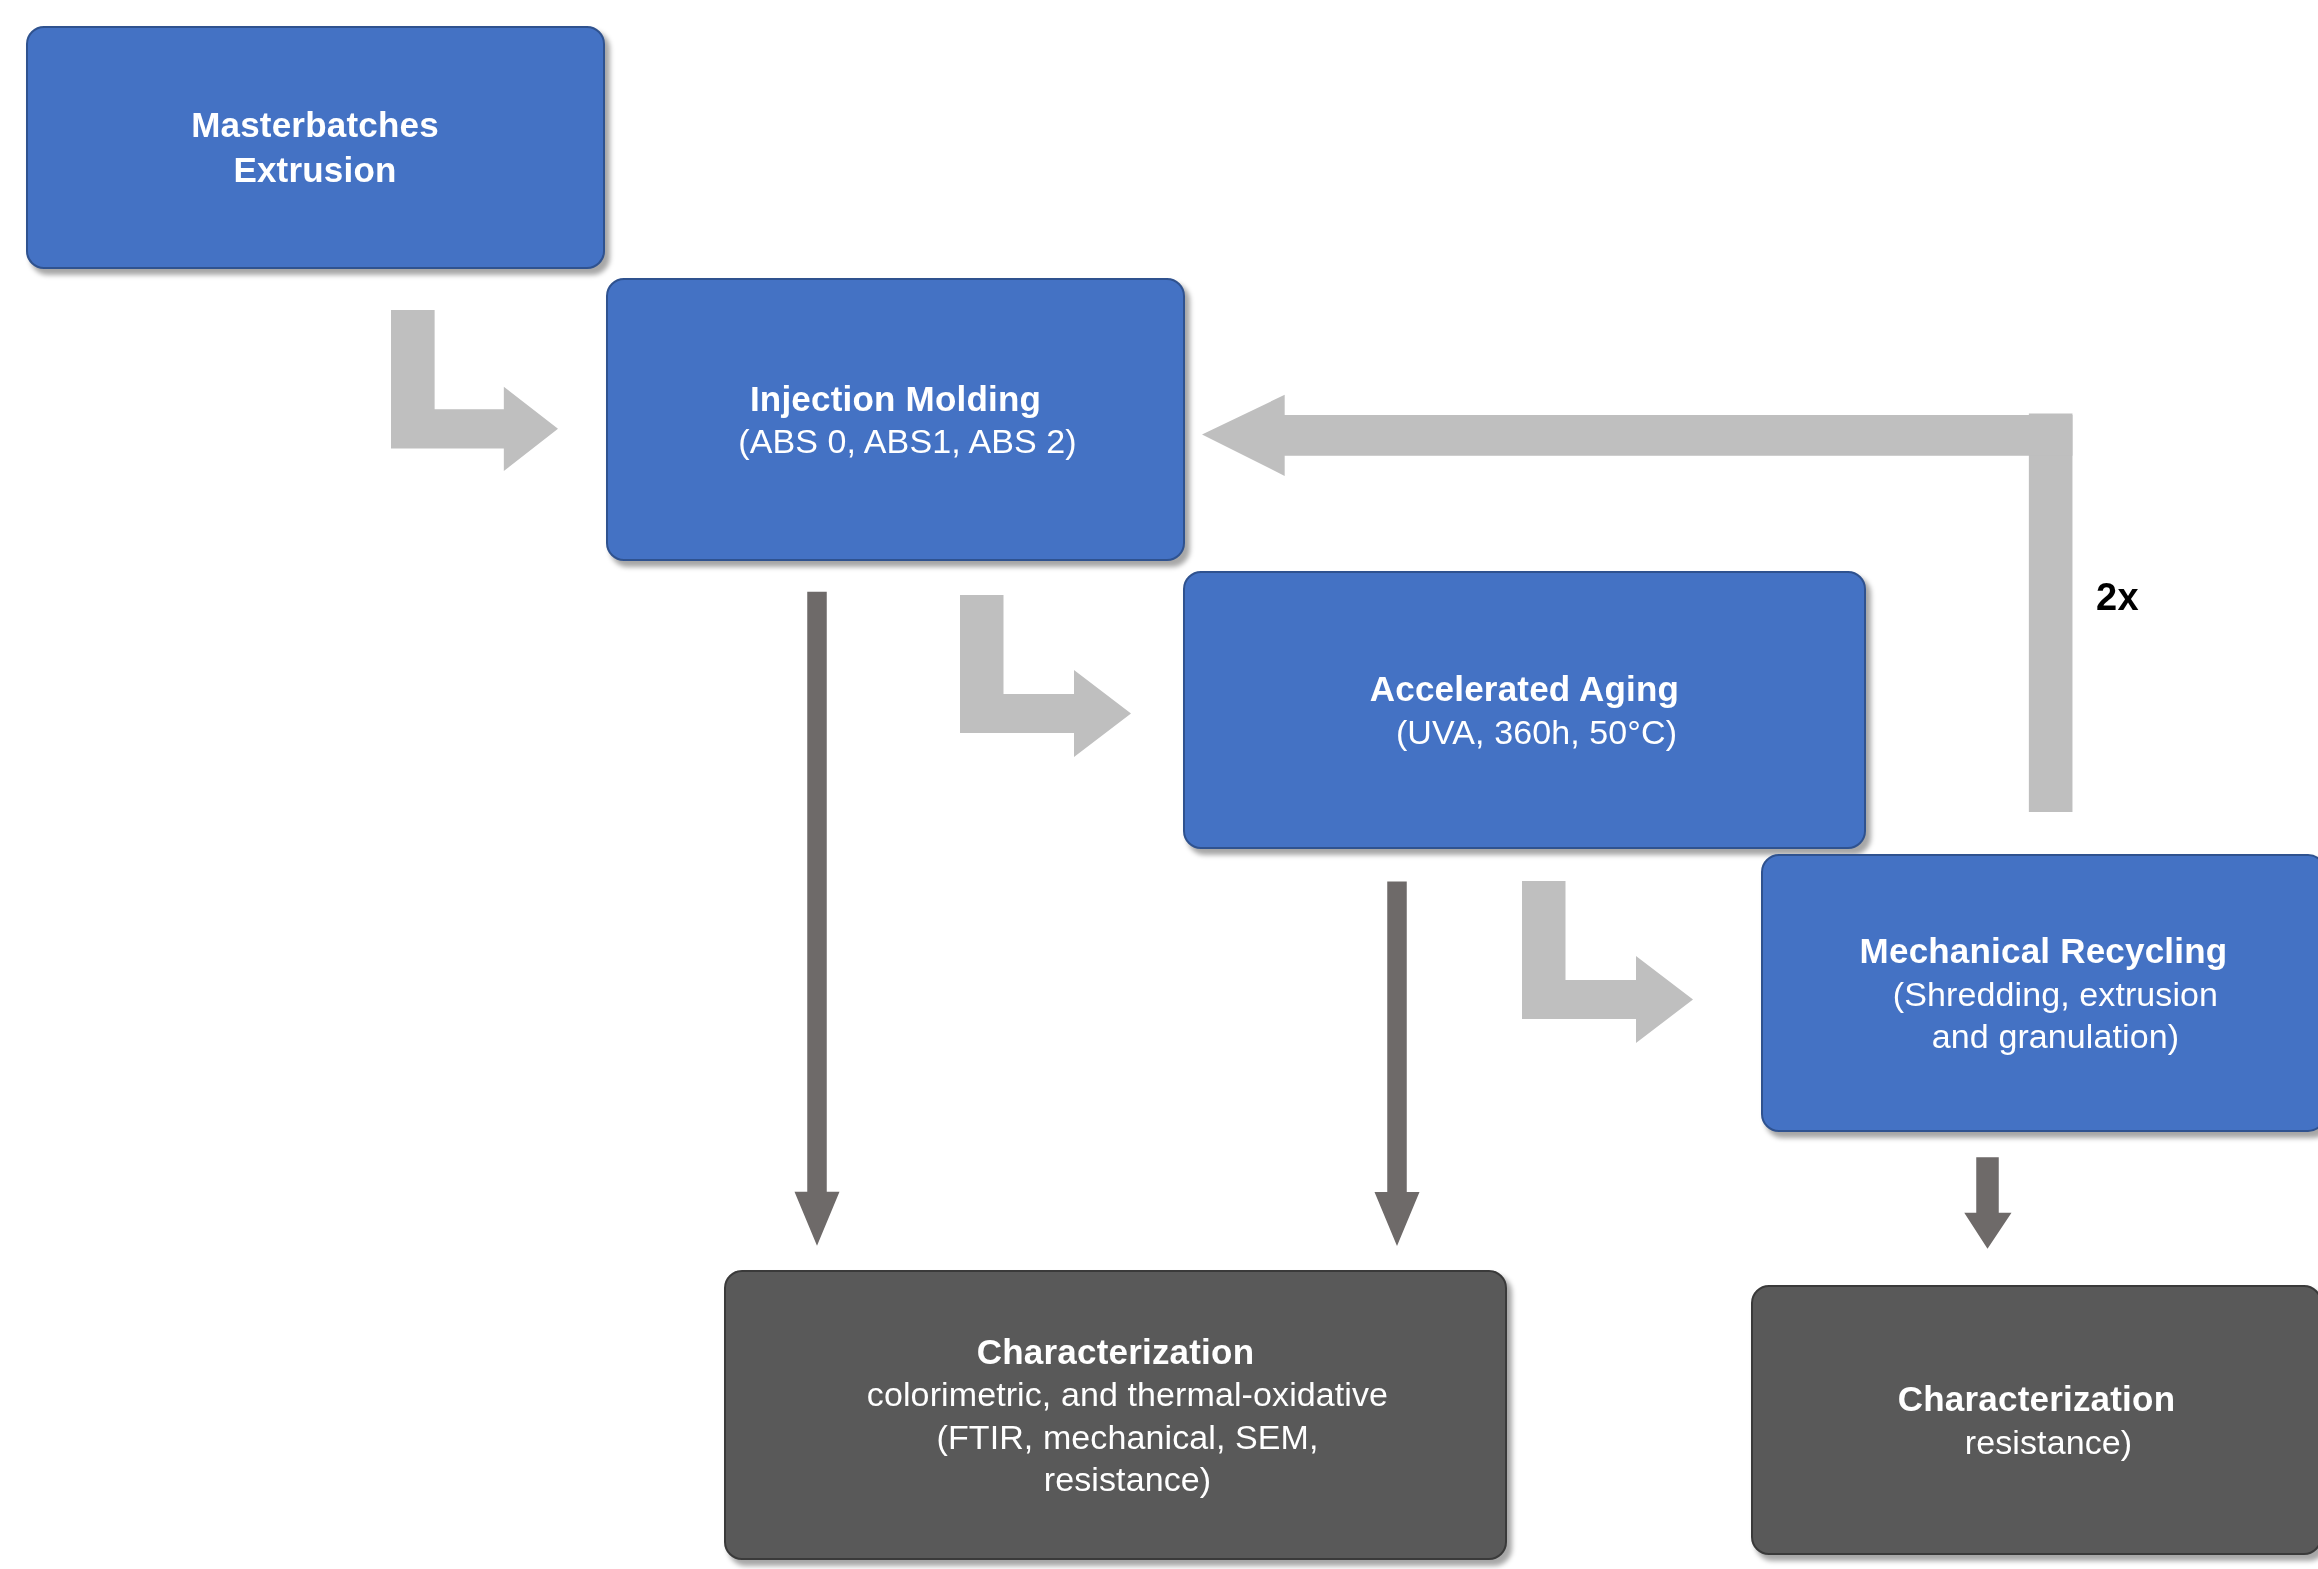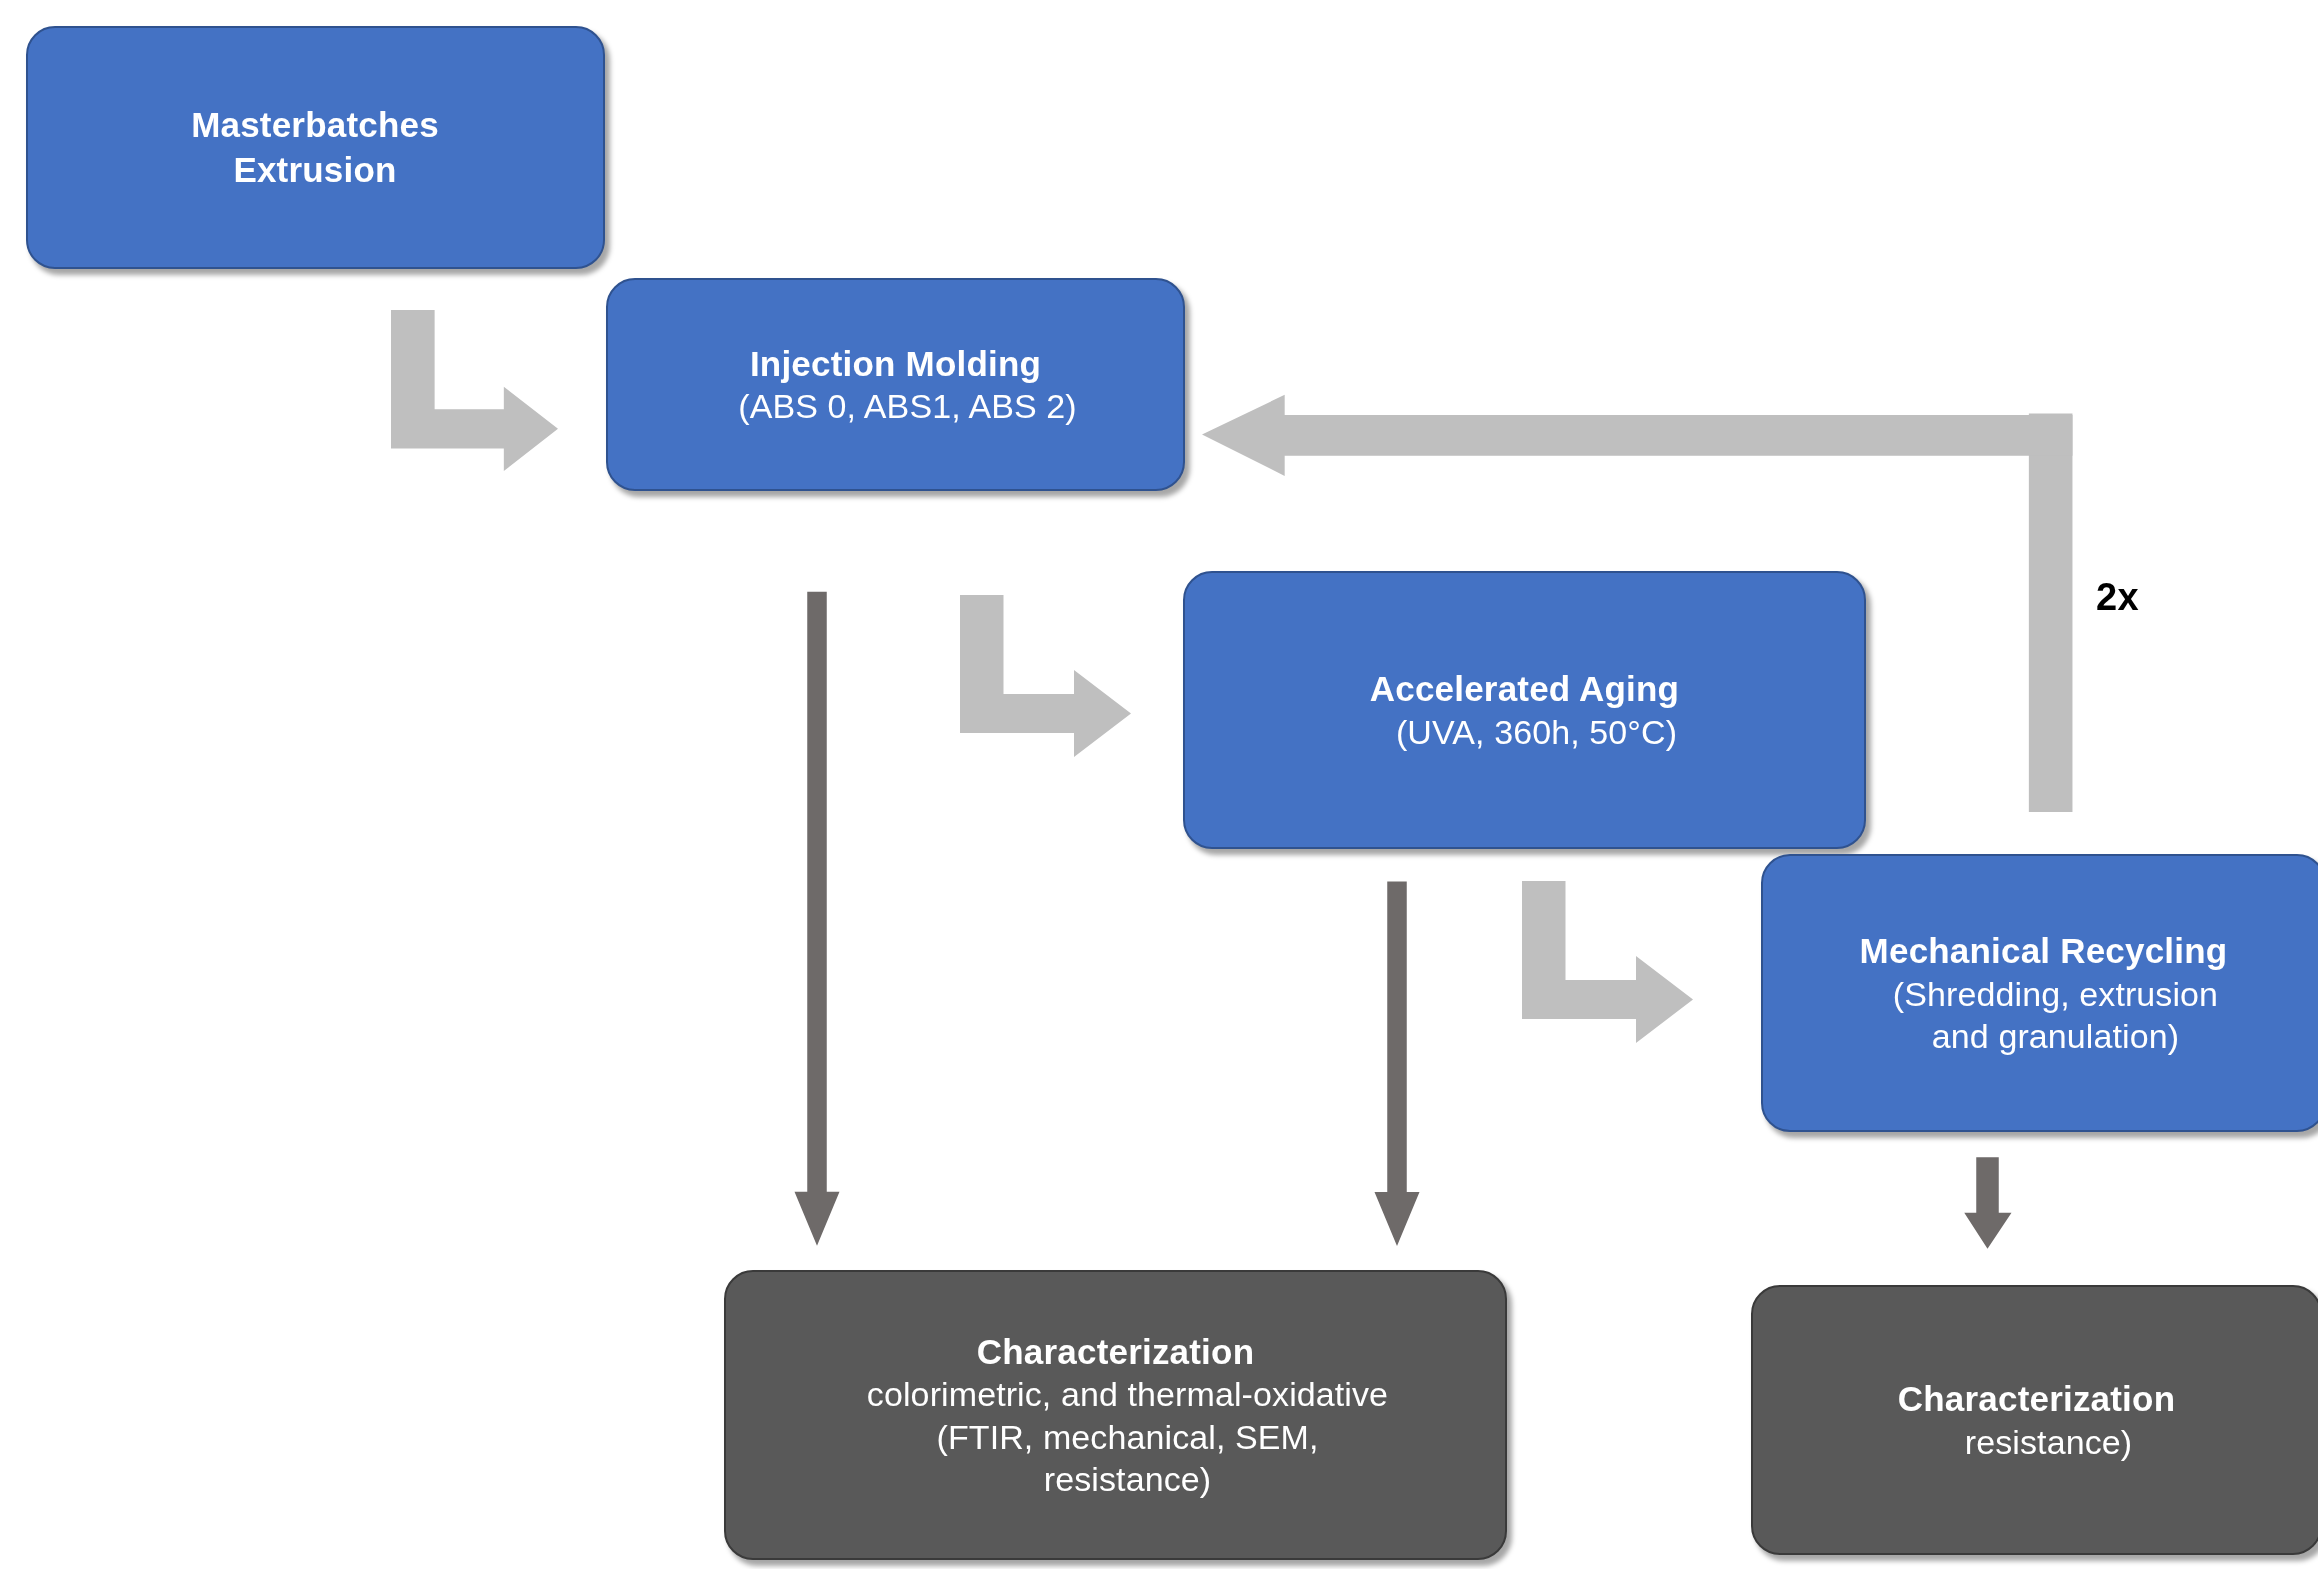--- a/index.html
+++ b/index.html
@@ -18,21 +18,21 @@
     overflow: hidden;
   }
   .node {
     position: absolute;
     box-sizing: border-box;
     display: flex;
     flex-direction: column;
     align-items: center;
     justify-content: center;
     text-align: center;
-    border-radius: 29px;
+    border-radius: 18px;
     color: #ffffff;
     padding: 7.5px 13.5px;
     line-height: 1.24;
   }
   .node.blue {
     background: #4472C4;
     border: 2.3px solid #2F528F;
     box-shadow: 4.5px 5.3px 5.3px rgba(0,0,0,0.35);
   }
   .node.gray {
@@ -100,21 +100,21 @@
     <path d="M 19,0 L 49,0 L 49,74 L 66,74 L 34,122 L 3,74 L 19,74 Z" fill="#6E6A69"></path>
   </svg>
 
   <div class="loop-label" style="left:2096px; top:576px;">2x</div>
 
   <div class="node blue" style="left:25.5px; top:25.5px; width:579px; height:243px;">
     <div class="title two-line">Masterbatches</div>
     <div class="title two-line">Extrusion</div>
   </div>
 
-  <div class="node blue" style="left:606px; top:278px; width:579px; height:213px;">
+  <div class="node blue" style="left:606px; top:278px; width:579px; height:283px;">
     <div class="title">Injection Molding</div>
     <div class="subtitle">(ABS 0, ABS1, ABS 2)</div>
   </div>
 
   <div class="node blue" style="left:1183px; top:571px; width:683px; height:278px;">
     <div class="title">Accelerated Aging</div>
     <div class="subtitle">(UVA, 360h, 50°C)</div>
   </div>
 
   <div class="node blue" style="left:1761px; top:854px; width:565px; height:278px;">

